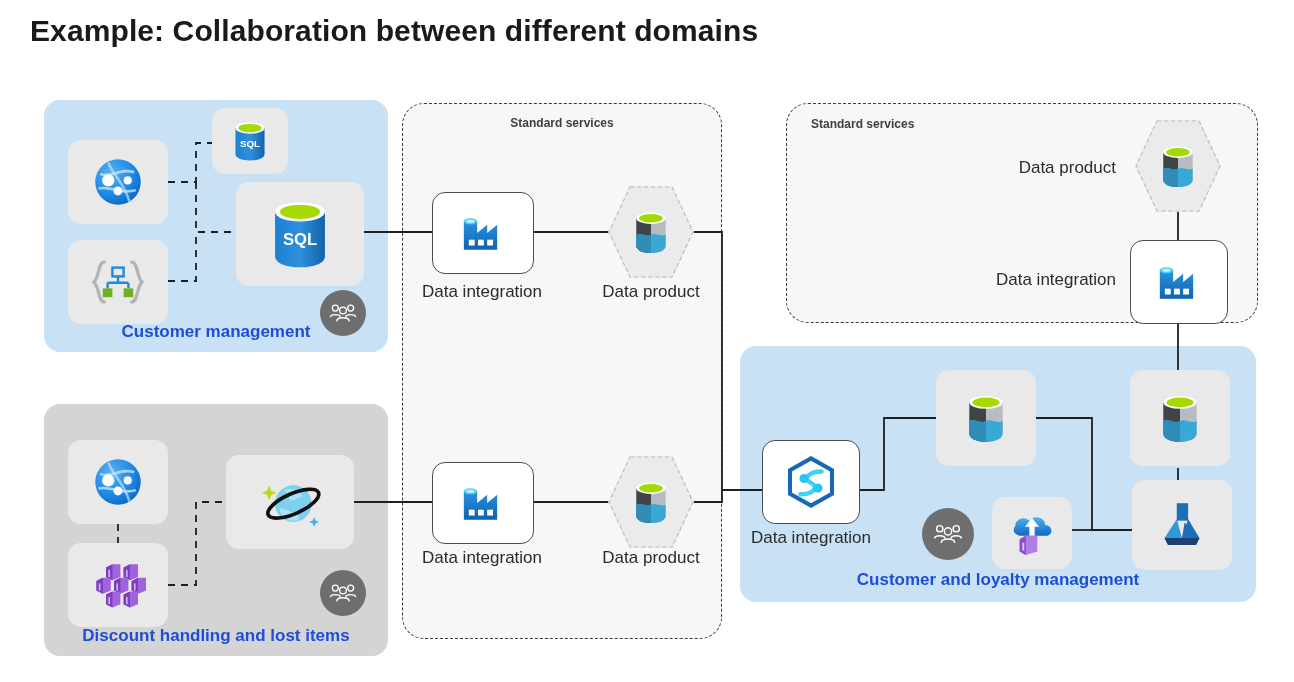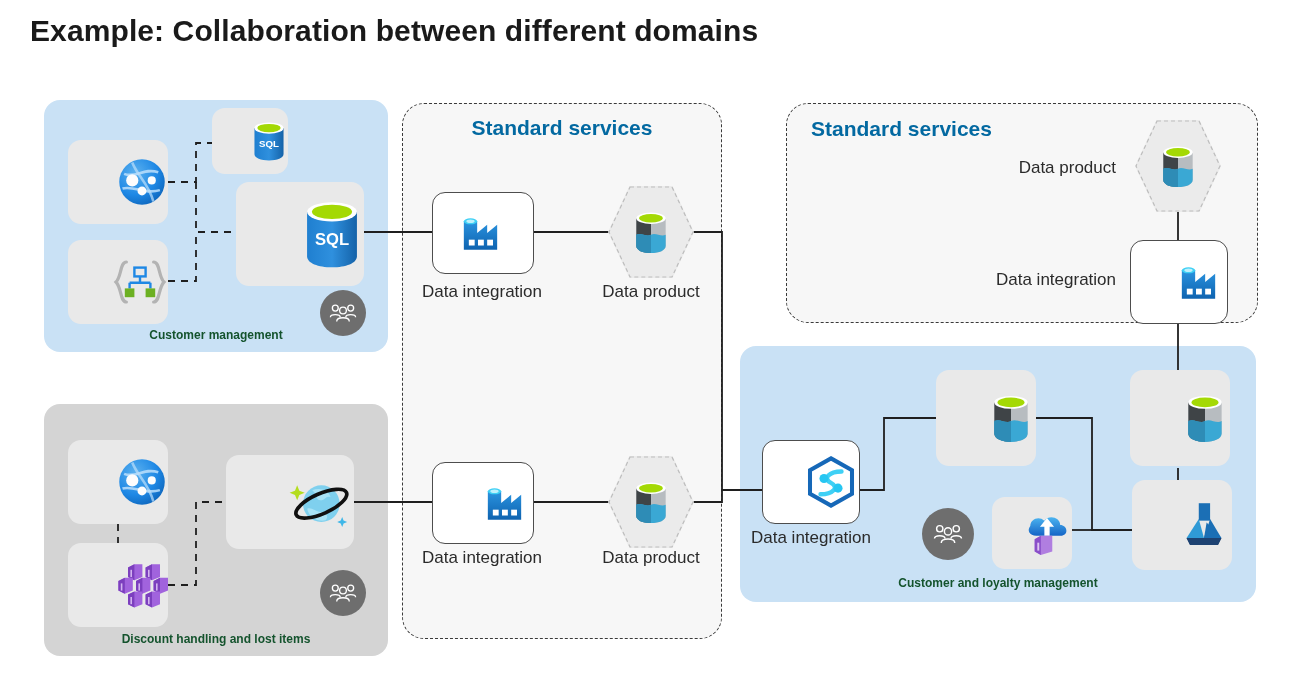--- a/index.html
+++ b/index.html
@@ -20,35 +20,35 @@
     color:#1a1a1a;white-space:nowrap;
   }
 
   
   .domain-panel{border-radius:16px;}
   .domain-blue{background:#c9e1f5;}
   .domain-gray{background:#d4d4d4;}
 
   .domain-label{
     position:absolute;left:0;right:0;text-align:center;
-    font-size:12px;font-weight:700;color:#14532d;white-space:nowrap;
+    font-size:17px;font-weight:700;color:#1d4ed8;white-space:nowrap;
   }
 
   
   .dashed-box{
     border:1.6px dashed #3a3a3a;border-radius:22px;background:#f7f7f7;
   }
   .dashed-title{
-    position:absolute;font-size:21px;font-weight:700;color:#0369a1;white-space:nowrap;
+    position:absolute;font-size:12px;font-weight:700;color:#404040;white-space:nowrap;
   }
 
   
   .tile{
     position:absolute;background:#e9e9e9;border-radius:13px;
-    display:flex;align-items:center;justify-content:flex-end;
+    display:flex;align-items:center;justify-content:center;
   }
   .tile-white{
     background:#ffffff;border:1.4px solid #4d4d4d;border-radius:13px;
   }
   .tile svg{display:block;}
 
   
   .hex{
     position:absolute;
     display:flex;align-items:center;justify-content:center;

